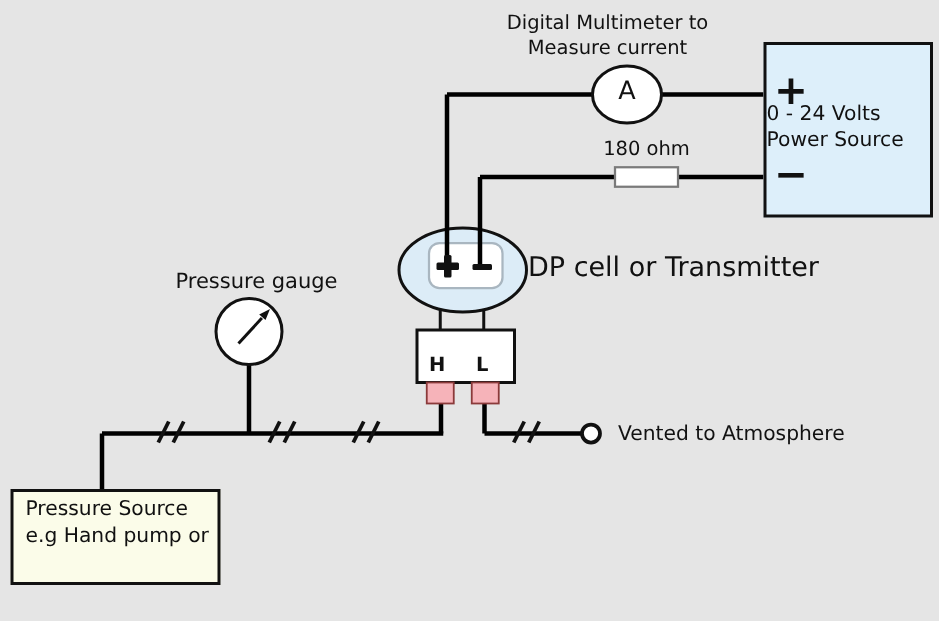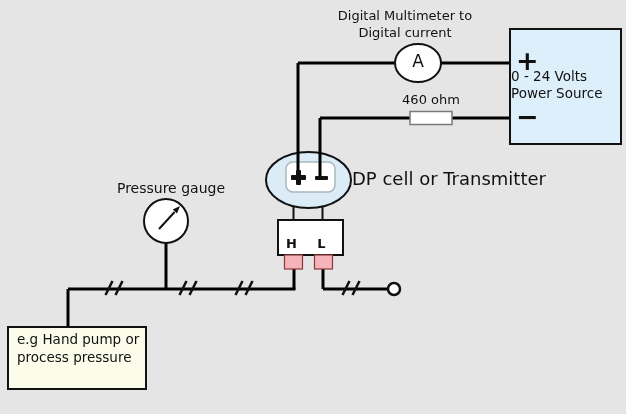--- a/index.html
+++ b/index.html
@@ -90,26 +90,26 @@
         <path d="M189.5 295 L196.5 281"></path>
       <path d="M235.5 295 L242.5 281"></path>
         <path d="M245.5 295 L252.5 281"></path>
       <path d="M342.5 295 L349.5 281"></path>
         <path d="M352.5 295 L359.5 281"></path>
     </g>
   </svg>
 
   <div class="lbl dmm-label center">
     <div>Digital Multimeter to</div>
-    <div>Digital current</div>
+    <div>Measure current</div>
   </div>
 
   <div class="lbl amm-a center">A</div>
 
-  <div class="lbl ohm-label center">460 ohm</div>
+  <div class="lbl ohm-label center">180 ohm</div>
 
   <div class="power-box">
     <div class="power-plus">+</div>
     <div class="power-minus">−</div>
     <div class="power-text">
       <div>0 - 24 Volts</div>
       <div>Power Source</div>
     </div>
   </div>
 
@@ -117,21 +117,22 @@
     <div class="h"></div>
       <div class="v"></div>
   </div>
   <div class="dp-minus"></div>
 
   <div class="lbl dp-label">DP cell or Transmitter</div>
 
   <div class="lbl h-label center">H</div>
   <div class="lbl l-label center">L</div>
 
+  <div class="lbl vent-label">Vented to Atmosphere</div>
 
   <div class="lbl gauge-label center">Pressure gauge</div>
 
   <div class="source-box">
+    <div>Pressure Source</div>
     <div>e.g Hand pump or</div>
-    <div>process pressure</div>
   </div>
 
 </div>
 
 </body></html>

